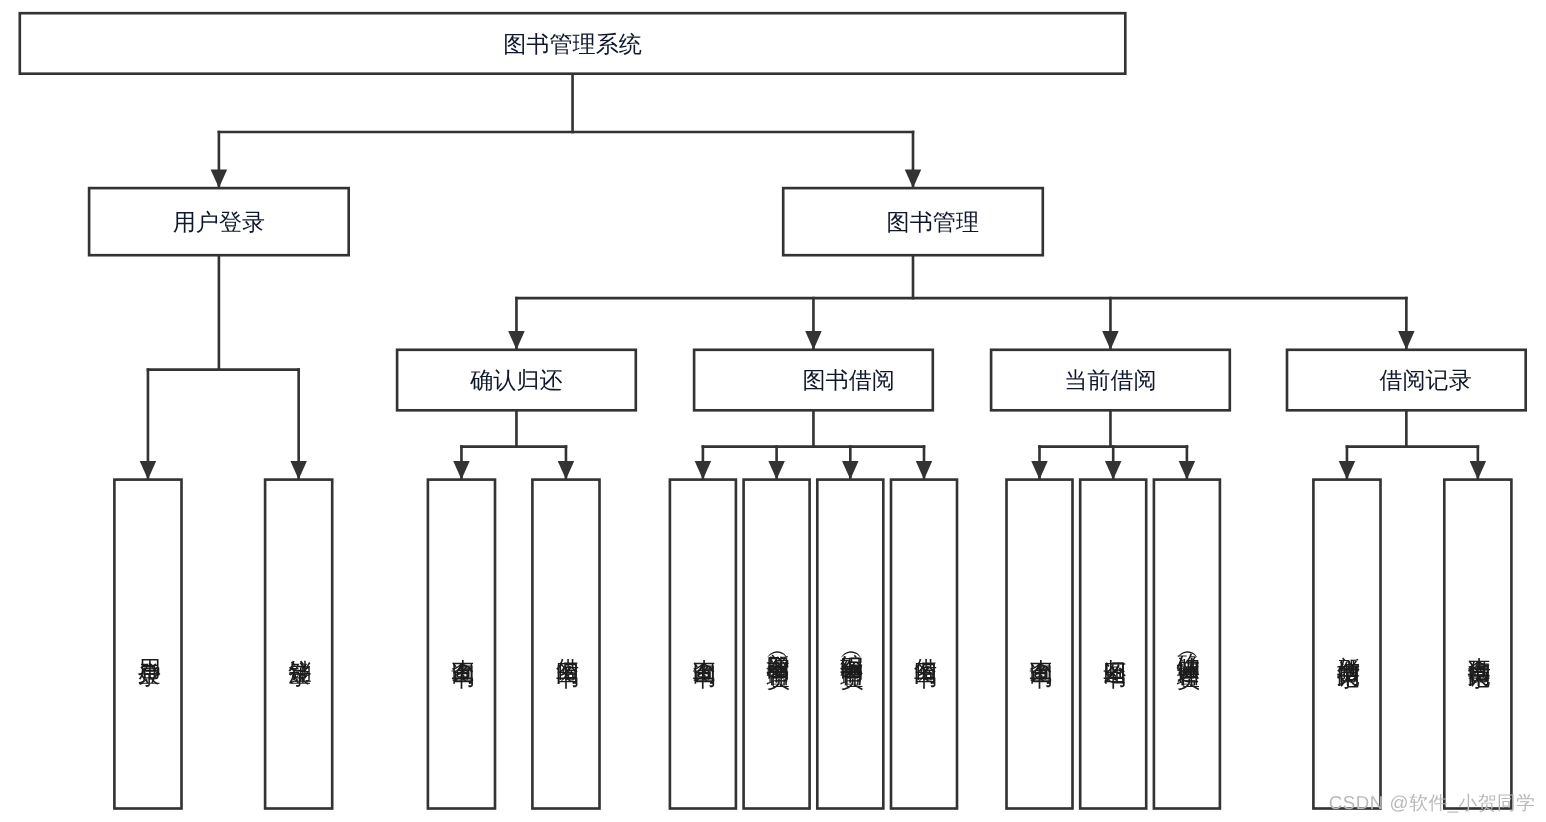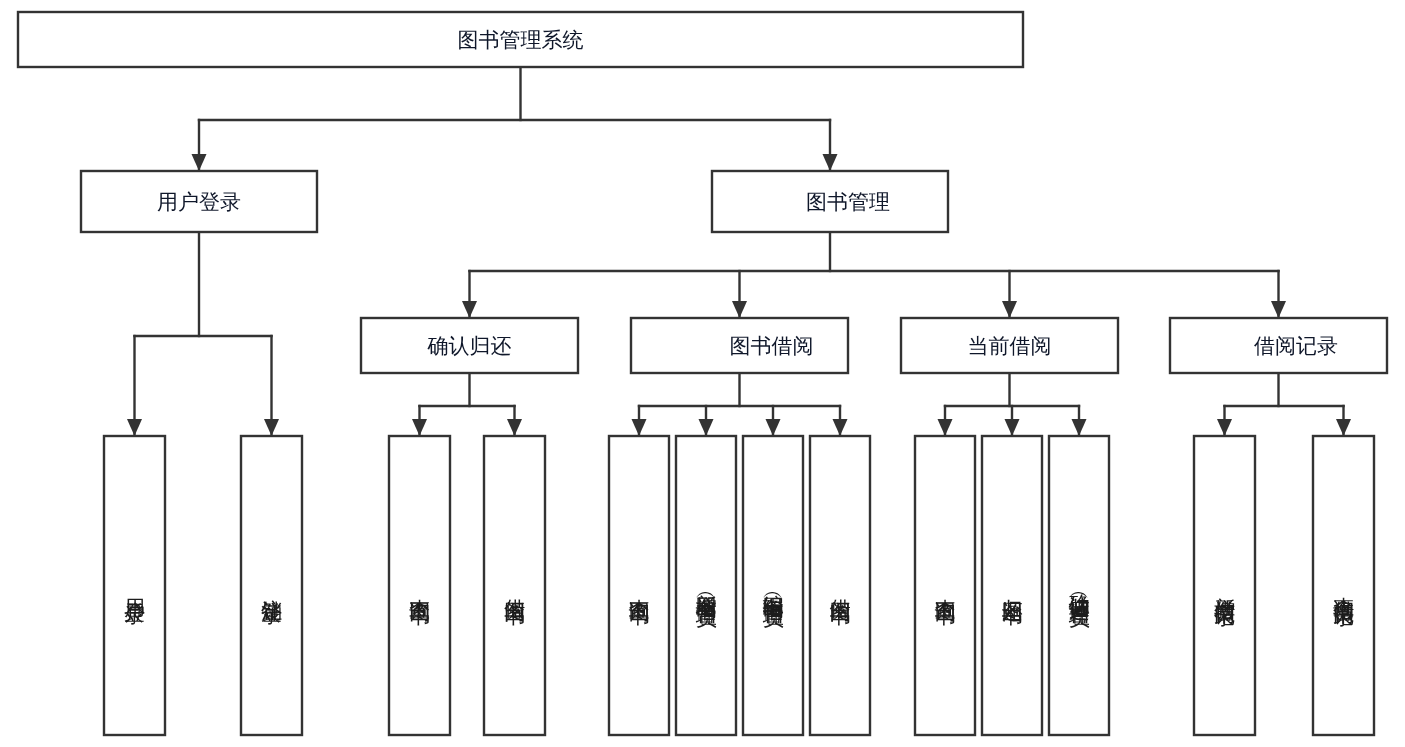--- a/index.html
+++ b/index.html
@@ -176,13 +176,14 @@
       <div class="vlabel" style="left: 609px; top: 436px; width: 60px; height: 299px;">查询图书</div>
       <div class="vlabel" style="left: 676px; top: 436px; width: 60px; height: 299px;">新增图书（管理员）</div>
       <div class="vlabel" style="left: 743px; top: 436px; width: 60px; height: 299px;">编辑图书（管理员）</div>
       <div class="vlabel" style="left: 810px; top: 436px; width: 60px; height: 299px;">借阅图书</div>
       <div class="vlabel" style="left: 915px; top: 436px; width: 60px; height: 299px;">查询图书</div>
       <div class="vlabel" style="left: 982px; top: 436px; width: 60px; height: 299px;">归还图书</div>
       <div class="vlabel" style="left: 1049px; top: 436px; width: 60px; height: 299px;">确认归还（管理员）</div>
       <div class="vlabel" style="left: 1194px; top: 436px; width: 61px; height: 299px;">新增借阅记录</div>
       <div class="vlabel" style="left: 1313px; top: 436px; width: 61px; height: 299px;">查询借阅记录</div>
     </div>
+  <div class="watermark">CSDN @软件_小贺同学</div>
 </div>
 
 </body></html>

